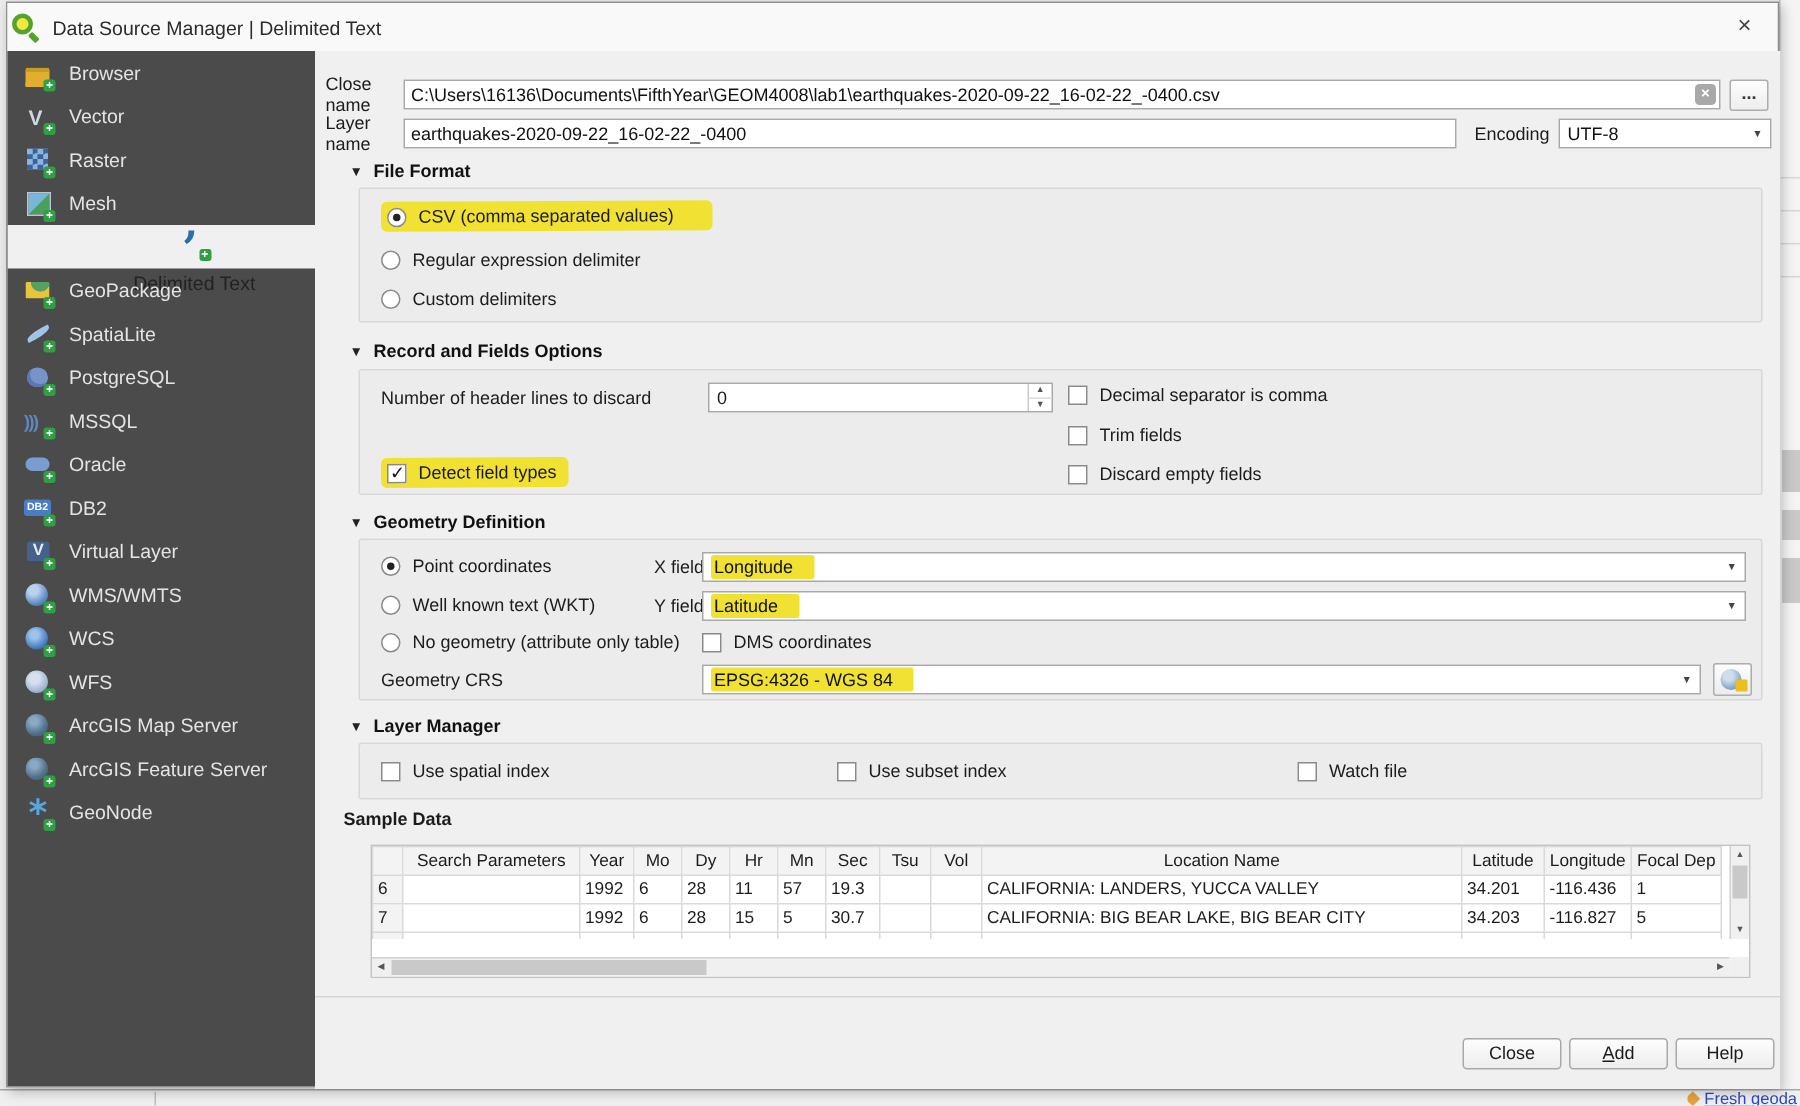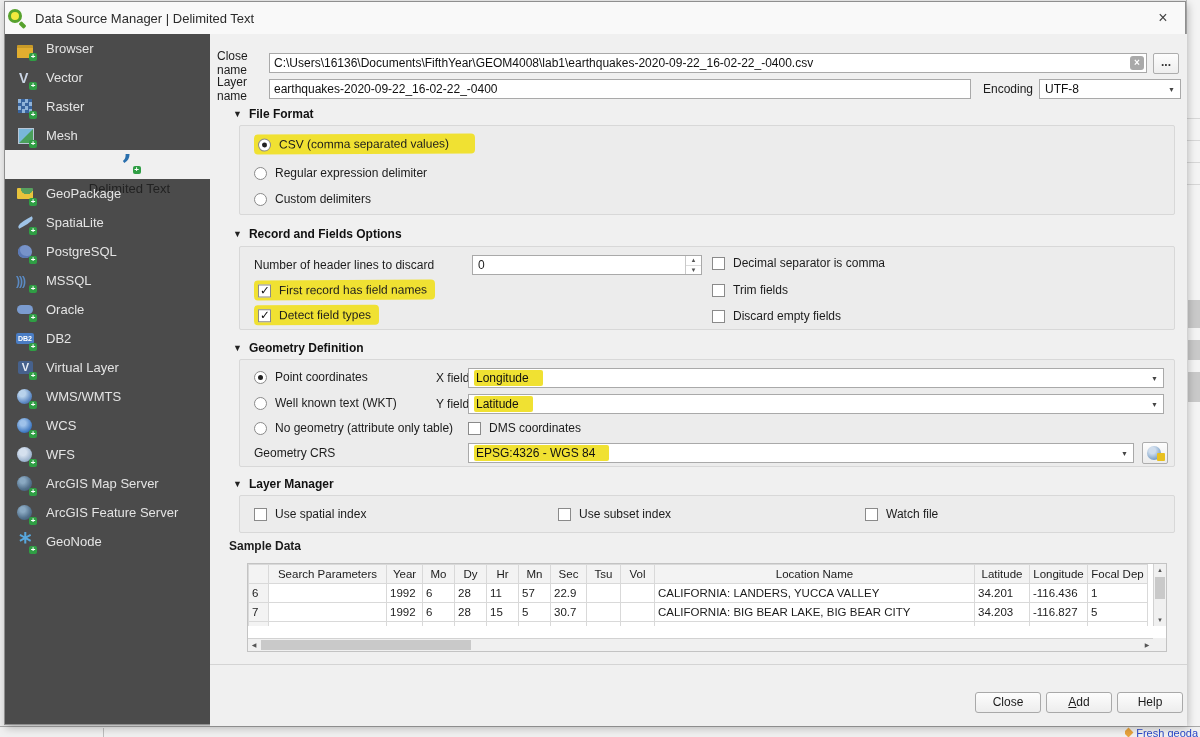--- a/index.html
+++ b/index.html
@@ -279,26 +279,20 @@
       </div>
       <div class="gbox" style="top:212px;height:84px">
         <div style="position:absolute;left:14px;top:11px" class="lbl">Number of header lines to discard</div>
         <div class="spin" style="position:absolute;left:232px;top:8px">
           <span>0</span>
           <span class="btns">
               <span>▲</span>
               <span>▼</span>
             </span>
         </div>
-        <div style="position:absolute;left:14px;top:33px">
-          <span class="hl-wrap tight">
-            <span class="check on"></span>
-            <span>First record has field names</span>
-          </span>
-        </div>
         <div style="position:absolute;left:14px;top:58px">
           <span class="hl-wrap tight">
             <span class="check on"></span>
             <span>Detect field types</span>
           </span>
         </div>
         <div class="opt" style="position:absolute;left:472px;top:9px">
           <span class="check"></span>
           <span>Decimal separator is comma</span>
         </div>
@@ -397,21 +391,21 @@
               </thead>
             <tbody>
                 <tr>
                   <th>6</th>
                   <td></td>
                   <td>1992</td>
                   <td>6</td>
                   <td>28</td>
                   <td>11</td>
                   <td>57</td>
-                  <td>22.9</td>
+                  <td>19.3</td>
                   <td></td>
                   <td></td>
                   <td>CALIFORNIA: LANDERS, YUCCA  VALLEY</td>
                   <td>34.201</td>
                   <td>-116.436</td>
                   <td>1</td>
                 </tr>
                 <tr>
                   <th>7</th>
                   <td></td>

